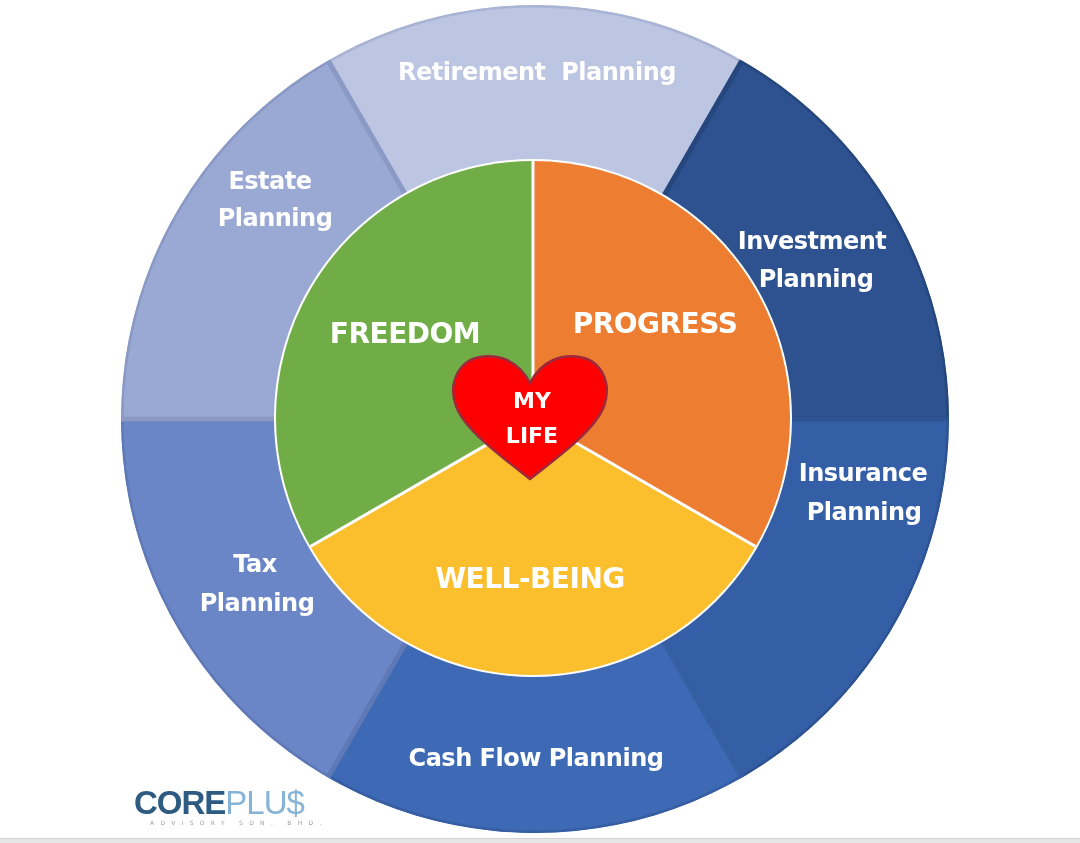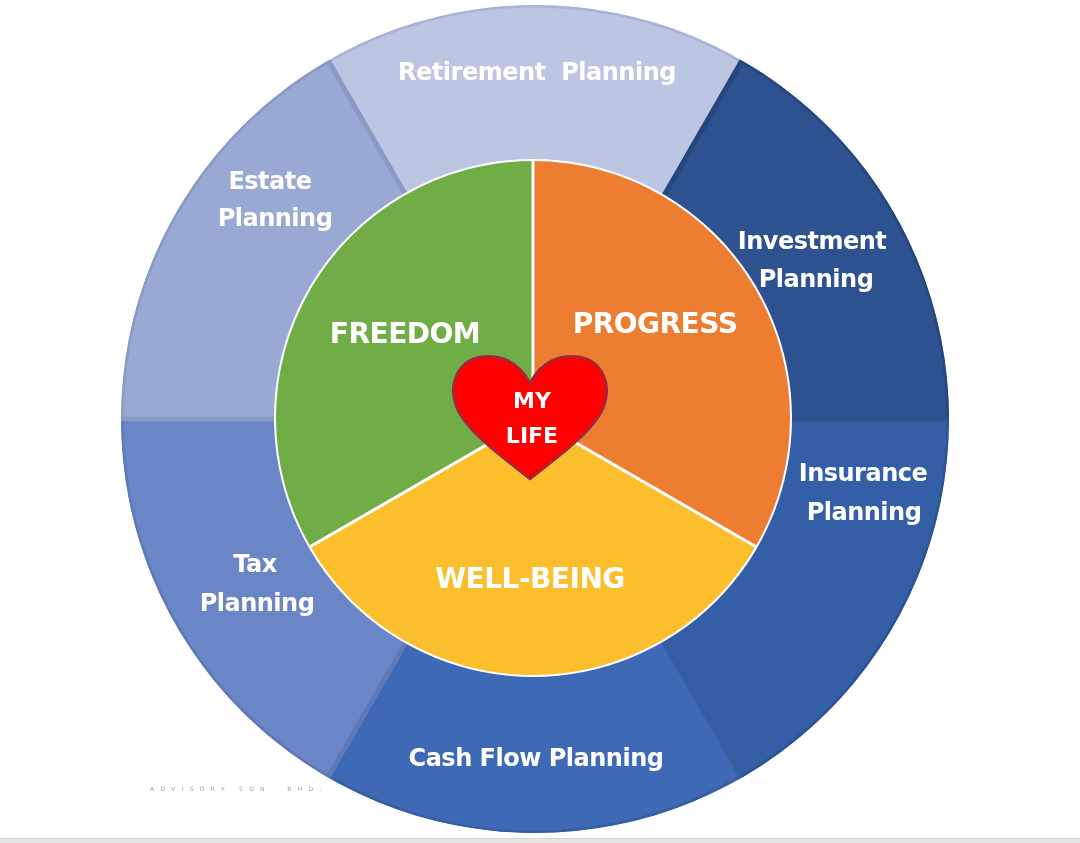--- a/index.html
+++ b/index.html
@@ -97,16 +97,17 @@
              C464,428 495,452 530,479
              C565,452 596,428 604,406
              C612,384 602,361 580,357
              C562,354 542,360 530,383 Z" fill="#ff0000" stroke="#9c2a3c" stroke-width="2.5"></path>
     <text class="heart-label" x="532" y="408">MY</text>
     <text class="heart-label" x="532" y="443">LIFE</text>
   </g>
 </svg>
 
 <div class="logo">
+  <div class="logo-main"><span class="logo-core">CORE</span><span class="logo-plus">PLU$</span></div>
   <div class="logo-sub">ADVISORY SDN. BHD.</div>
 </div>
 
 <div class="bottom-band"></div>
 
 </body></html>

